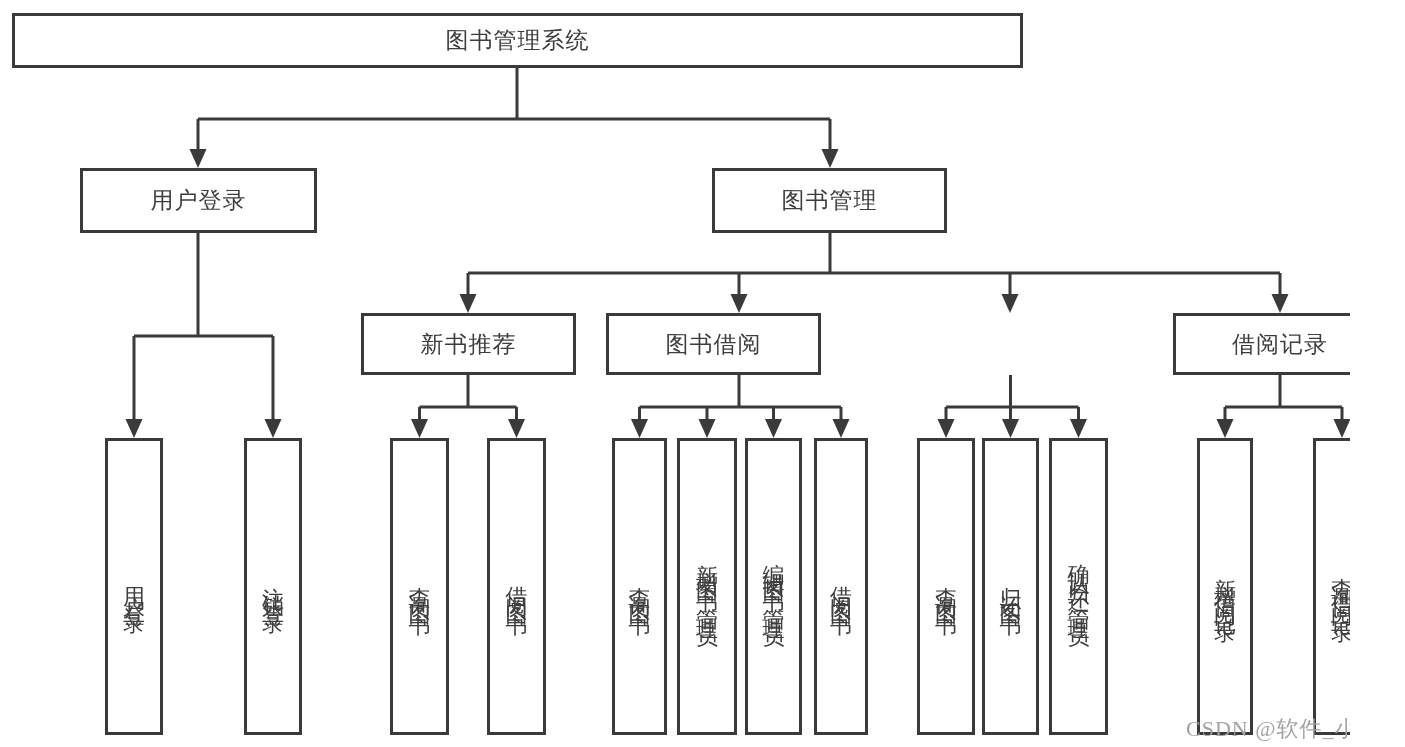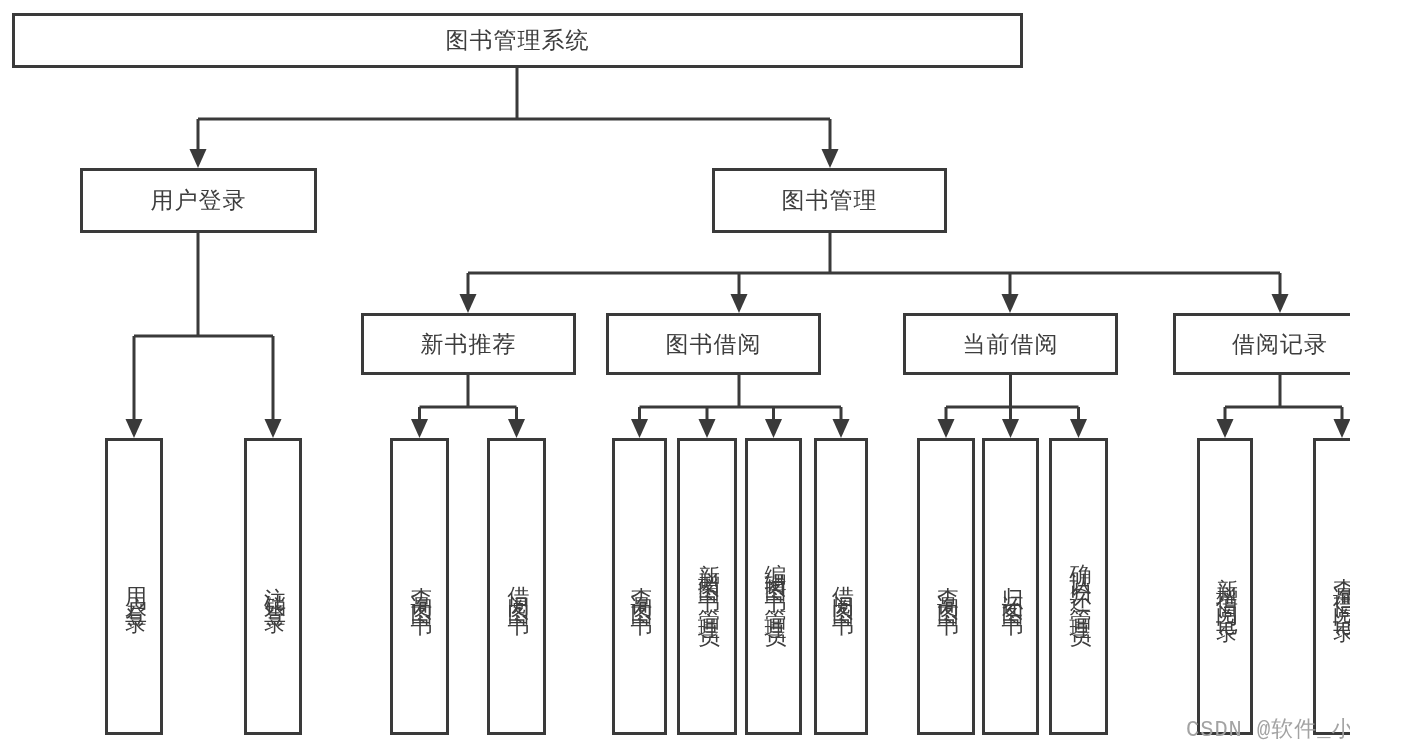--- a/index.html
+++ b/index.html
@@ -1,21 +1,21 @@
 <!DOCTYPE html>
 <html><head>
 <meta charset="utf-8">
 <style>
   html, body { margin: 0; padding: 0; background: #ffffff; }
   .stage {
     position: relative;
     width: 1350px;
     height: 747px;
     background: #ffffff;
-    font-family: Liberation Mono, monospace;
+    font-family: Liberation Serif, serif;
     overflow: hidden;
   }
   .connector-layer {
     position: absolute;
     left: 0; top: 0;
     width: 1405px; height: 747px;
     pointer-events: none;
   }
   .node {
     position: absolute;
@@ -121,23 +121,20 @@
   <div class="node" style="left:361px; top:313px; width:215px; height:62px;">
     <span>新书推荐</span>
   </div>
 
   <div class="node" style="left:712px; top:168px; width:235px; height:65px;">
     <span>图书管理</span>
   </div>
   <div class="node" style="left:606px; top:313px; width:215px; height:62px;">
     <span>图书借阅</span>
   </div>
-  <div class="node" style="left:903px; top:313px; width:215px; height:62px;">
-    <span>当前借阅</span>
-  </div>
   <div class="node" style="left:1173px; top:313px; width:214px; height:62px;">
     <span>借阅记录</span>
   </div>
 
   <div class="leaf" style="left:105px; top:438px; width:58px; height:297px;">
     <span class="vtext">用户登录</span>
   </div>
   <div class="leaf" style="left:244px; top:438px; width:58px; height:297px;">
     <span class="vtext">注销登录</span>
   </div>

